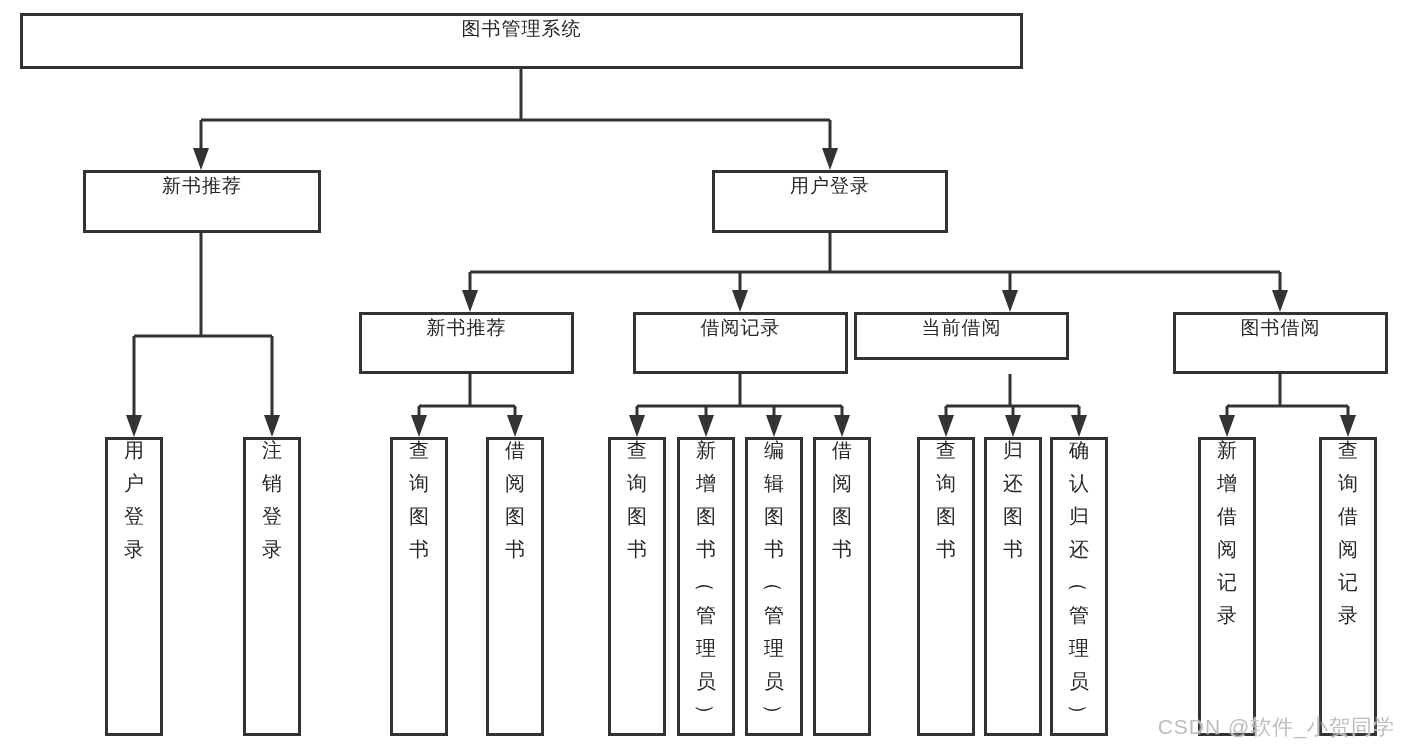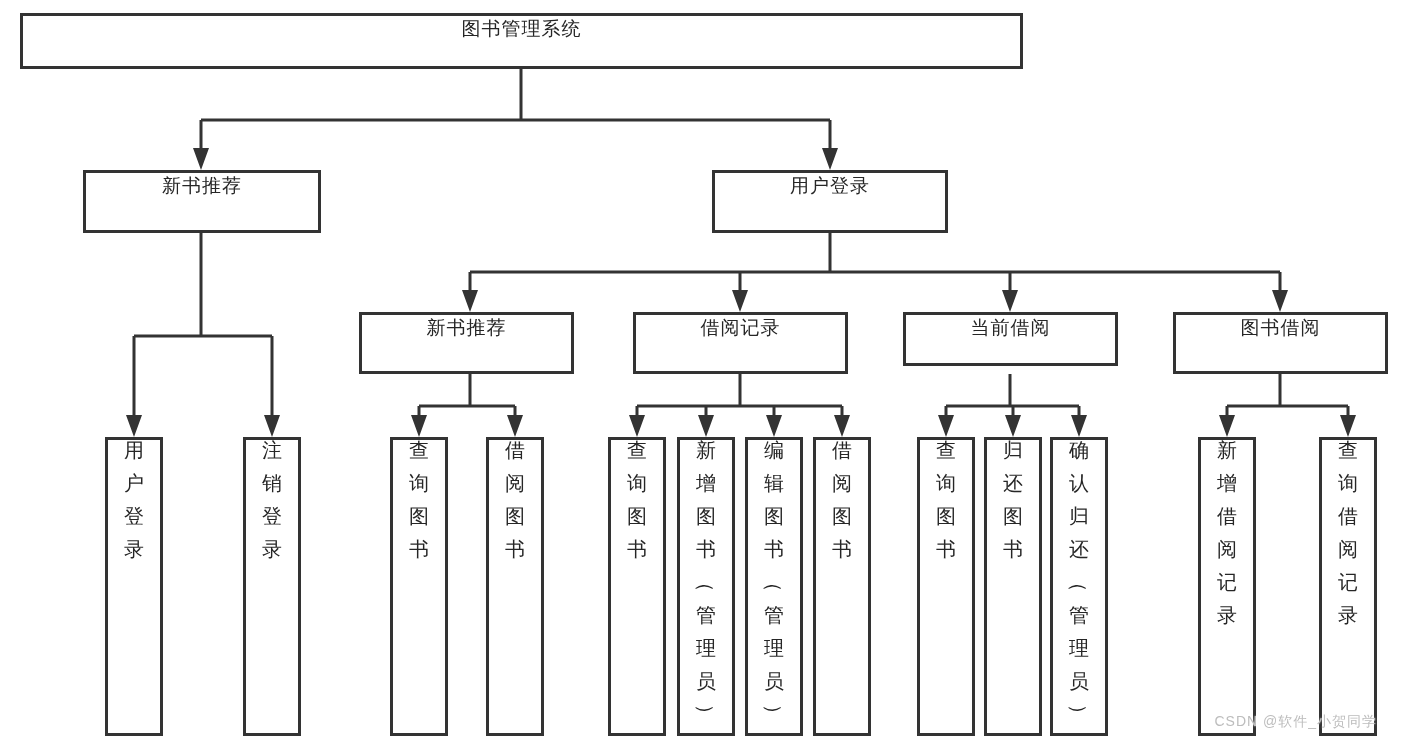--- a/index.html
+++ b/index.html
@@ -62,22 +62,22 @@
     gap: 13px;
     font-size: 20px;
     line-height: 1;
   }
   .vtext span.rot {
     transform: rotate(90deg);
   }
   .watermark {
     position: absolute;
     top: 713px;
-    right: 28px;
-    font-size: 14px;
+    right: 10px;
+    font-size: 21px;
     color: var(--watermark);
     letter-spacing: 1px;
     white-space: nowrap;
     text-shadow: 0 0 2px #ffffff;
   }
 </style>
 </head>
 <body>
 
 <div class="canvas">
@@ -123,21 +123,21 @@
   <div class="box" style="left:712px;top:170px;width:236px;height:63px">
     <span class="hlabel">用户登录</span>
   </div>
 
   <div class="box" style="left:359px;top:312px;width:215px;height:62px">
     <span class="hlabel">新书推荐</span>
   </div>
   <div class="box" style="left:633px;top:312px;width:215px;height:62px">
     <span class="hlabel">借阅记录</span>
   </div>
-  <div class="box" style="left:903px;top:312px;width:215px;height:54px">
+  <div class="box" style="left:854px;top:312px;width:215px;height:48px">
     <span class="hlabel">当前借阅</span>
   </div>
   <div class="box" style="left:1173px;top:312px;width:215px;height:62px">
     <span class="hlabel">图书借阅</span>
   </div>
 
   <div class="box leaf" style="left:105px">
     <span class="vtext">
         <span>用</span>
         <span>户</span>

